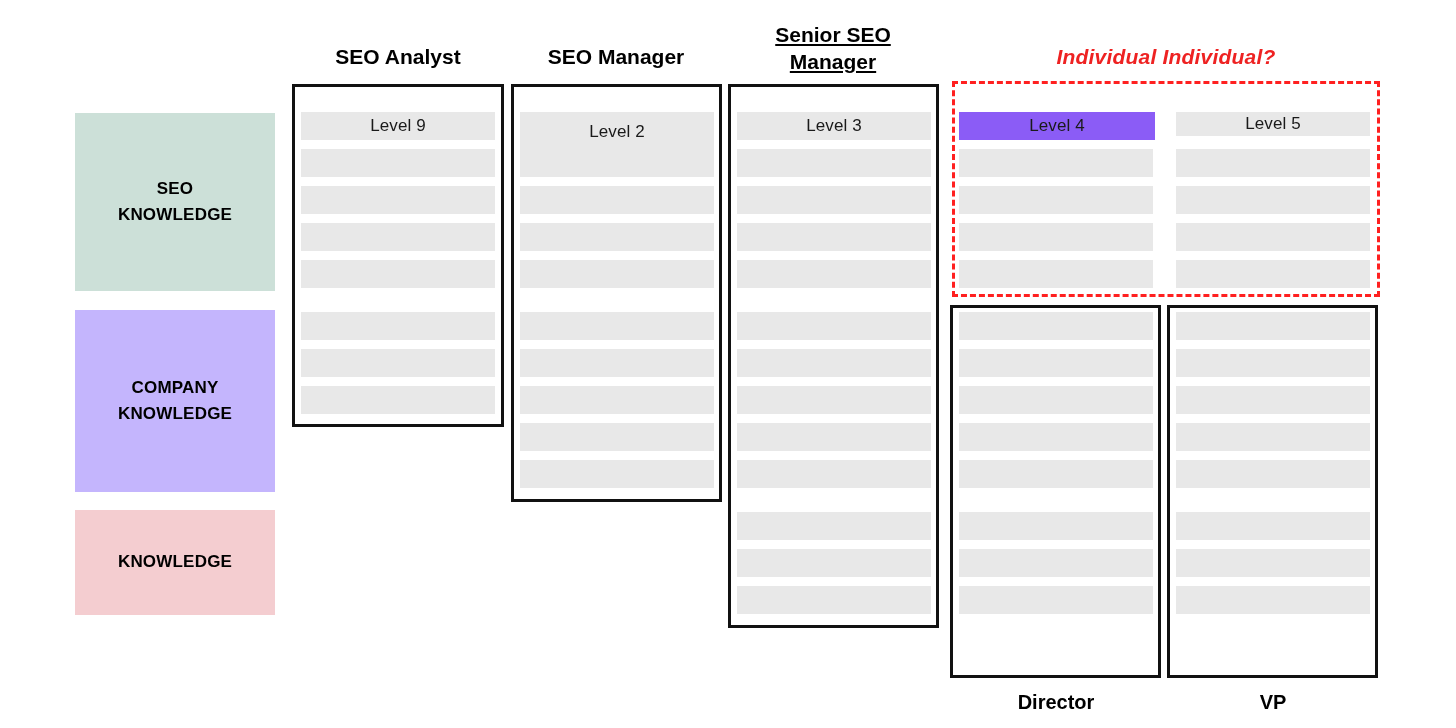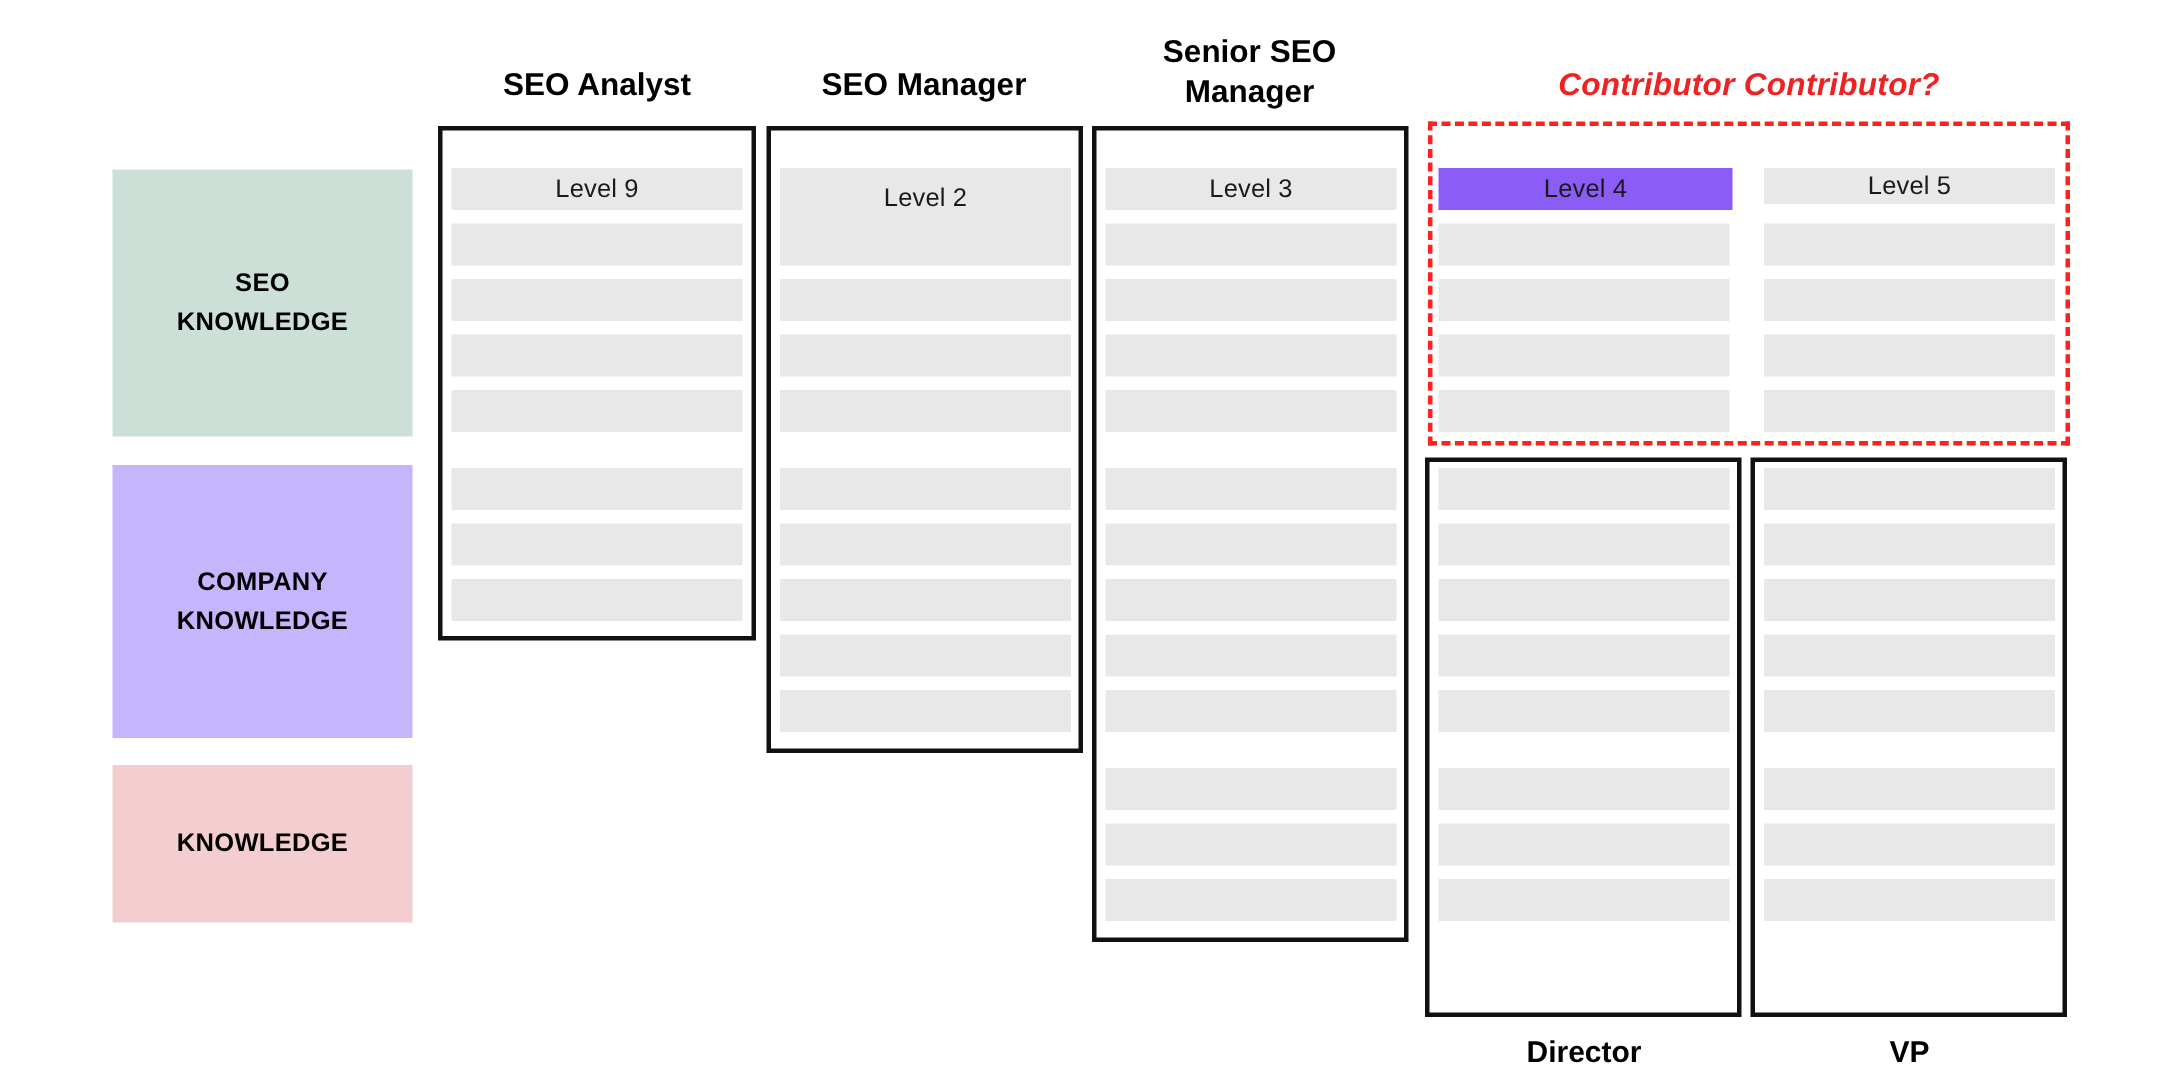--- a/index.html
+++ b/index.html
@@ -103,21 +103,21 @@
     </div>
     <div class="cat-swatch" style="left: 75px; top: 510px; width: 200px; height: 105px; background: rgb(244, 205, 208);">
       <span>KNOWLEDGE</span>
     </div>
     <div class="outline-box dashed-red" style="left: 952px; top: 81px; width: 428px; height: 216px;"></div>
     <div class="outline-box" style="left: 292px; top: 84px; width: 212px; height: 343px;"></div>
     <div class="outline-box" style="left: 511px; top: 84px; width: 211px; height: 418px;"></div>
     <div class="outline-box" style="left: 728px; top: 84px; width: 211px; height: 544px;"></div>
     <div class="outline-box" style="left: 950px; top: 305px; width: 211px; height: 373px;"></div>
     <div class="outline-box" style="left: 1167px; top: 305px; width: 211px; height: 373px;"></div>
-    <div class="ic-banner" style="left: 952px; top: 44px; width: 428px; color: rgb(238, 34, 34);">Contributor Contributor?</div>
+    <div class="ic-banner" style="left: 952px; top: 44px; width: 428px; color: rgb(238, 34, 34);">Individual Individual?</div>
     <div class="role-header" style="left: 292px; top: 44px; width: 212px;">SEO Analyst</div>
     <div class="bar" style="left: 301px; top: 112px; width: 194px; height: 28px; background: rgb(232, 232, 232);">
       <span class="bar-label">Level 9</span>
     </div>
     <div class="bar" style="left: 301px; top: 149px; width: 194px; height: 28px; background: rgb(232, 232, 232);"></div>
     <div class="bar" style="left: 301px; top: 186px; width: 194px; height: 28px; background: rgb(232, 232, 232);"></div>
     <div class="bar" style="left: 301px; top: 223px; width: 194px; height: 28px; background: rgb(232, 232, 232);"></div>
     <div class="bar" style="left: 301px; top: 260px; width: 194px; height: 28px; background: rgb(232, 232, 232);"></div>
     <div class="bar" style="left: 301px; top: 312px; width: 194px; height: 28px; background: rgb(232, 232, 232);"></div>
     <div class="bar" style="left: 301px; top: 349px; width: 194px; height: 28px; background: rgb(232, 232, 232);"></div>
@@ -128,21 +128,21 @@
     </div>
     <div class="bar" style="left: 520px; top: 149px; width: 194px; height: 28px; background: rgb(232, 232, 232);"></div>
     <div class="bar" style="left: 520px; top: 186px; width: 194px; height: 28px; background: rgb(232, 232, 232);"></div>
     <div class="bar" style="left: 520px; top: 223px; width: 194px; height: 28px; background: rgb(232, 232, 232);"></div>
     <div class="bar" style="left: 520px; top: 260px; width: 194px; height: 28px; background: rgb(232, 232, 232);"></div>
     <div class="bar" style="left: 520px; top: 312px; width: 194px; height: 28px; background: rgb(232, 232, 232);"></div>
     <div class="bar" style="left: 520px; top: 349px; width: 194px; height: 28px; background: rgb(232, 232, 232);"></div>
     <div class="bar" style="left: 520px; top: 386px; width: 194px; height: 28px; background: rgb(232, 232, 232);"></div>
     <div class="bar" style="left: 520px; top: 423px; width: 194px; height: 28px; background: rgb(232, 232, 232);"></div>
     <div class="bar" style="left: 520px; top: 460px; width: 194px; height: 28px; background: rgb(232, 232, 232);"></div>
-    <div class="role-header" style="left: 727px; top: 22px; width: 212px;">Senior SEO<br>Manager</div>
+    <div class="role-header" style="left: 727px; top: 22px; width: 212px; text-decoration: underline;">Senior SEO<br>Manager</div>
     <div class="bar" style="left: 737px; top: 112px; width: 194px; height: 28px; background: rgb(232, 232, 232);">
       <span class="bar-label">Level 3</span>
     </div>
     <div class="bar" style="left: 737px; top: 149px; width: 194px; height: 28px; background: rgb(232, 232, 232);"></div>
     <div class="bar" style="left: 737px; top: 186px; width: 194px; height: 28px; background: rgb(232, 232, 232);"></div>
     <div class="bar" style="left: 737px; top: 223px; width: 194px; height: 28px; background: rgb(232, 232, 232);"></div>
     <div class="bar" style="left: 737px; top: 260px; width: 194px; height: 28px; background: rgb(232, 232, 232);"></div>
     <div class="bar" style="left: 737px; top: 312px; width: 194px; height: 28px; background: rgb(232, 232, 232);"></div>
     <div class="bar" style="left: 737px; top: 349px; width: 194px; height: 28px; background: rgb(232, 232, 232);"></div>
     <div class="bar" style="left: 737px; top: 386px; width: 194px; height: 28px; background: rgb(232, 232, 232);"></div>

